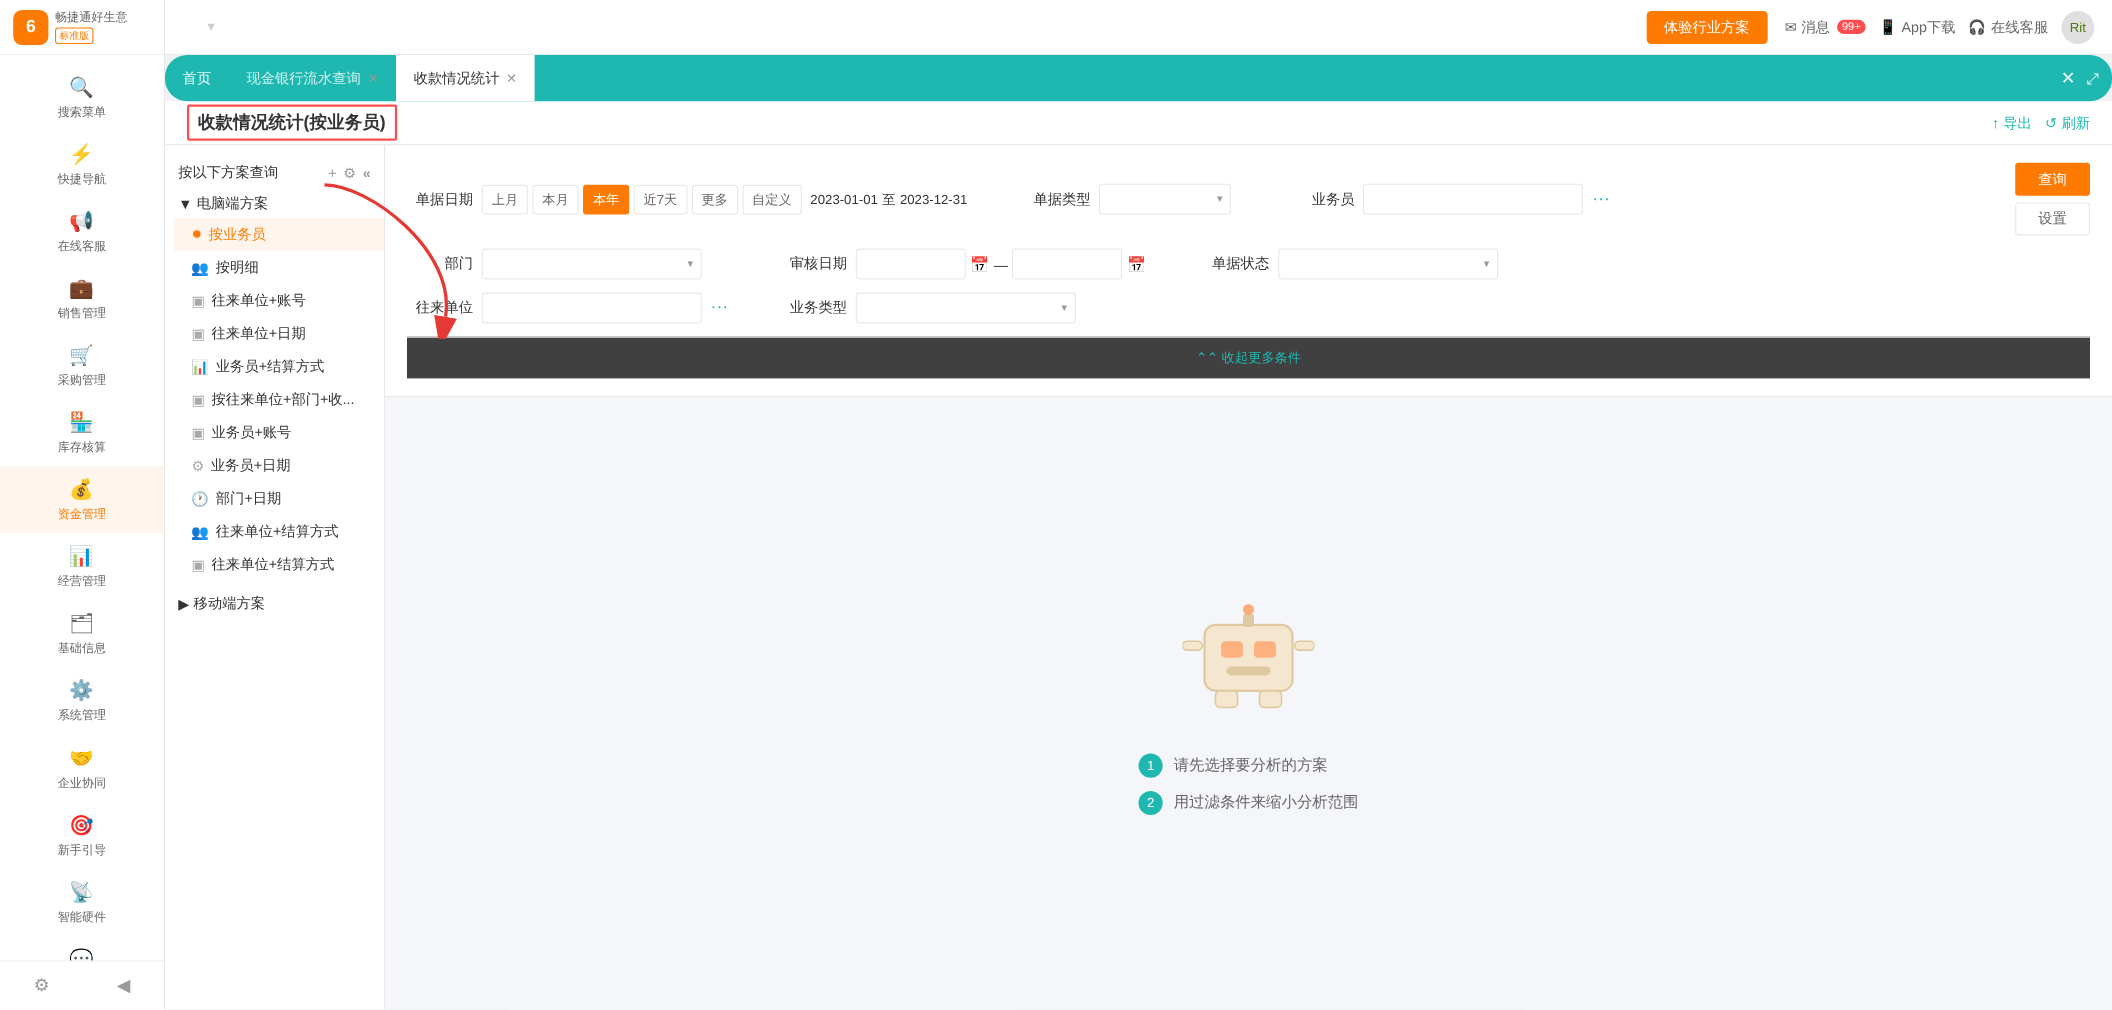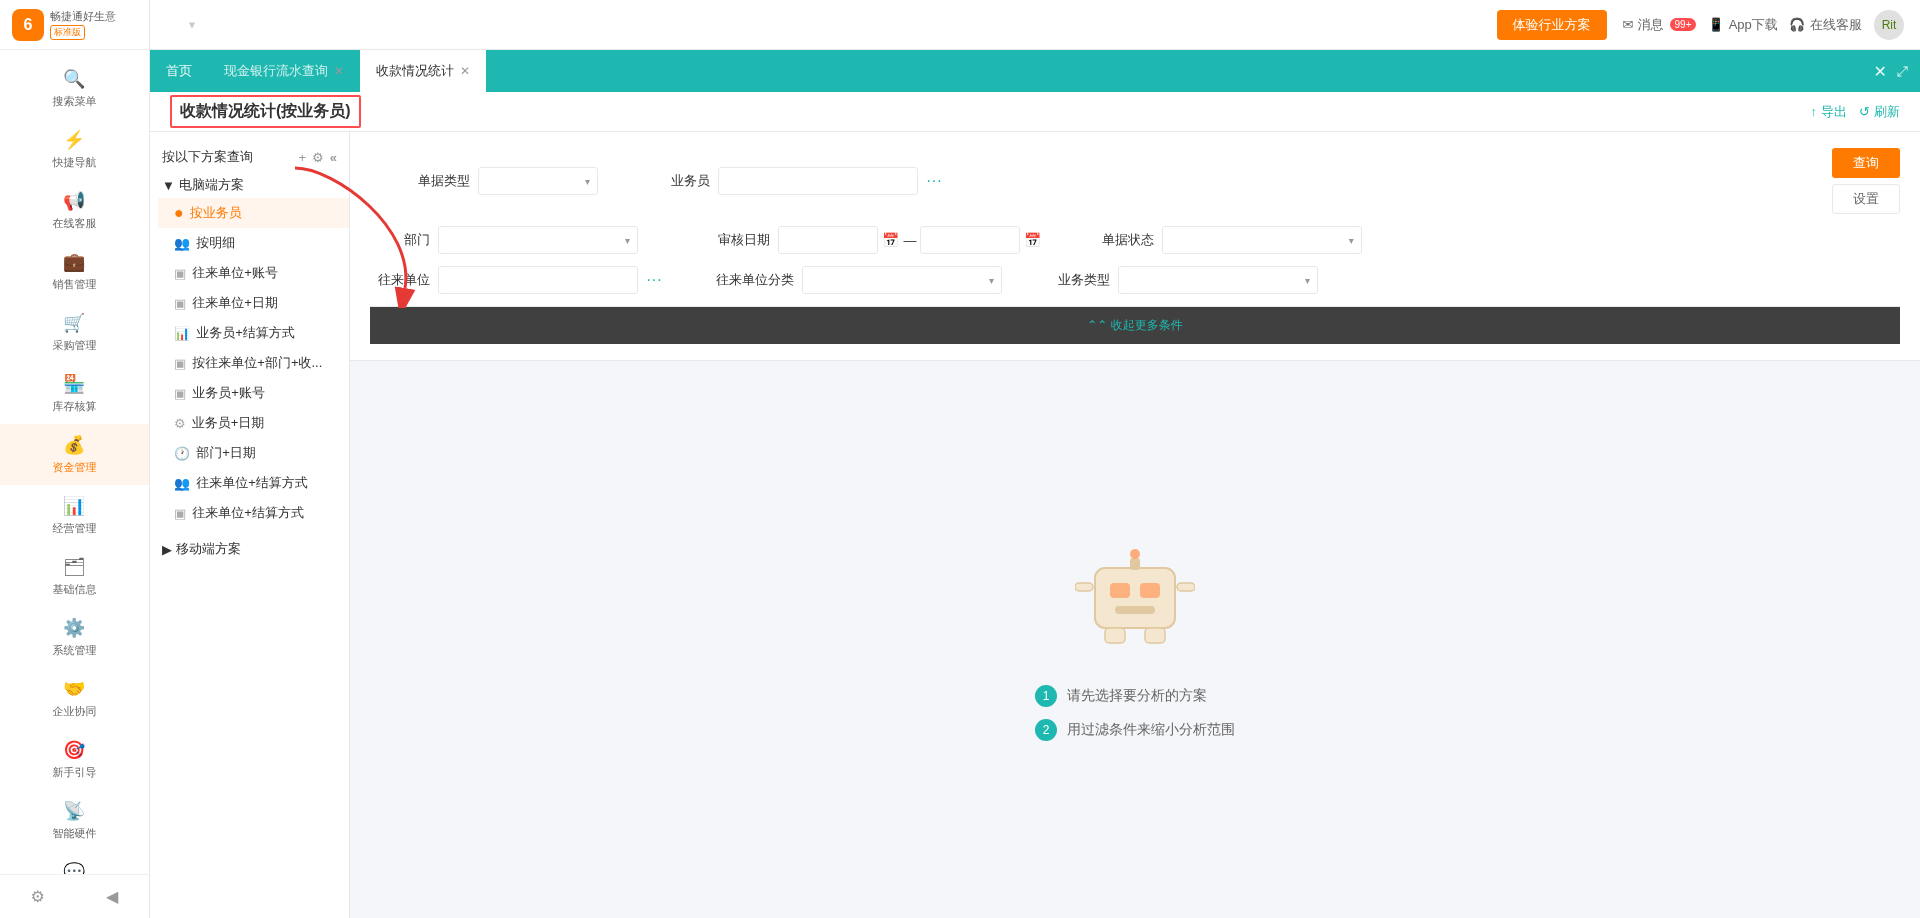--- a/index.html
+++ b/index.html
@@ -30,21 +30,21 @@
     .top-bar-left { display: flex; align-items: center; gap: 16px; flex-direction: column; }
     .top-bar-breadcrumb { color: #999; font-size: 13px; }
     .top-bar-right { display: flex; align-items: center; gap: 16px; }
     .top-bar-trial-btn { background: #ff7a00; color: white; border: none; border-radius: 4px; padding: 6px 16px; cursor: pointer; font-size: 13px; }
     .top-bar-icon-group { display: flex; align-items: center; gap: 12px; color: #666; font-size: 13px; cursor: pointer; }
     .top-bar-icon-group .icon-item { display: flex; align-items: center; gap: 4px; }
     .badge { background: #ff4d4f; color: white; font-size: 10px; border-radius: 10px; padding: 1px 5px; margin-left: 2px; }
     .user-avatar { width: 30px; height: 30px; border-radius: 50%; background: #ddd; }
 
     
-    .tab-bar { height: 42px; background: #1eb8b0; display: flex; align-items: center; padding: 0 0; flex-shrink: 0; position: relative; }
+    .tab-bar { height: 42px; background: #1eb8b0; display: flex; align-items: center; padding: 0 0; flex-shrink: 0; position: relative; border-radius: 20px; }
     .tab-item { display: flex; align-items: center; padding: 0 16px; height: 42px; cursor: pointer; color: rgba(255,255,255,0.8); font-size: 13px; gap: 6px; position: relative; }
     .tab-item.active { background: #fff; color: #333; border-radius: 0; }
     .tab-item .tab-close { font-size: 12px; color: #999; }
     .tab-home { padding: 0 16px; color: rgba(255,255,255,0.9); font-size: 13px; height: 42px; display: flex; align-items: center; cursor: pointer; }
     .tab-bar-right { margin-left: auto; display: flex; align-items: center; padding: 0 12px; gap: 10px; color: rgba(255,255,255,0.9); }
     .tab-bar-close-btn { cursor: pointer; font-size: 16px; }
     .tab-bar-expand-btn { cursor: pointer; font-size: 14px; }
 
     
     .page-header { height: 40px; background: #fff; display: flex; align-items: center; padding: 0 20px; border-bottom: 1px solid #e8e8e8; flex-shrink: 0; justify-content: space-between; }
@@ -304,20 +304,36 @@
         <div class="scheme-tree-group" style="margin-top:8px">
           <span>▶</span>
           <span>移动端方案</span>
         </div>
       </div>
 
       <div class="query-panel">
         <div class="query-conditions">
 
           <div class="condition-row">
+            <div class="condition-item">
+              <span class="condition-label">单据日期</span>
+              <div class="date-selector">
+                <button class="date-btn">上月</button>
+                <button class="date-btn">本月</button>
+                <button class="date-btn active">本年</button>
+                <button class="date-btn">近7天</button>
+                <button class="date-btn">更多</button>
+                <button class="date-btn">自定义</button>
+              </div>
+              <div class="date-range-input">
+                <span>2023-01-01</span>
+                <span>至</span>
+                <span>2023-12-31</span>
+              </div>
+            </div>
             <div class="condition-item" style="margin-left:40px">
               <span class="condition-label">单据类型</span>
               <div class="select-wrapper">
                 <select class="select-field">
                   <option></option>
                 </select>
               </div>
             </div>
             <div class="condition-item" style="margin-left:40px">
               <span class="condition-label">业务员</span>
@@ -357,28 +373,20 @@
                 </select>
               </div>
             </div>
           </div>
 
           <div class="condition-row">
             <div class="condition-item">
               <span class="condition-label">往来单位</span>
               <input class="input-field input-field-wide" style="">
               <span class="more-dots">···</span>
-            </div>
-            <div class="condition-item" style="margin-left:40px">
-              <span class="condition-label condition-label-wide">往来单位分类</span>
-              <div class="select-wrapper">
-                <select class="select-field" style="width:200px">
-                  <option></option>
-                </select>
-              </div>
             </div>
             <div class="condition-item" style="margin-left:36px">
               <span class="condition-label">业务类型</span>
               <div class="select-wrapper">
                 <select class="select-field" style="width:200px">
                   <option></option>
                 </select>
               </div>
             </div>
           </div>

